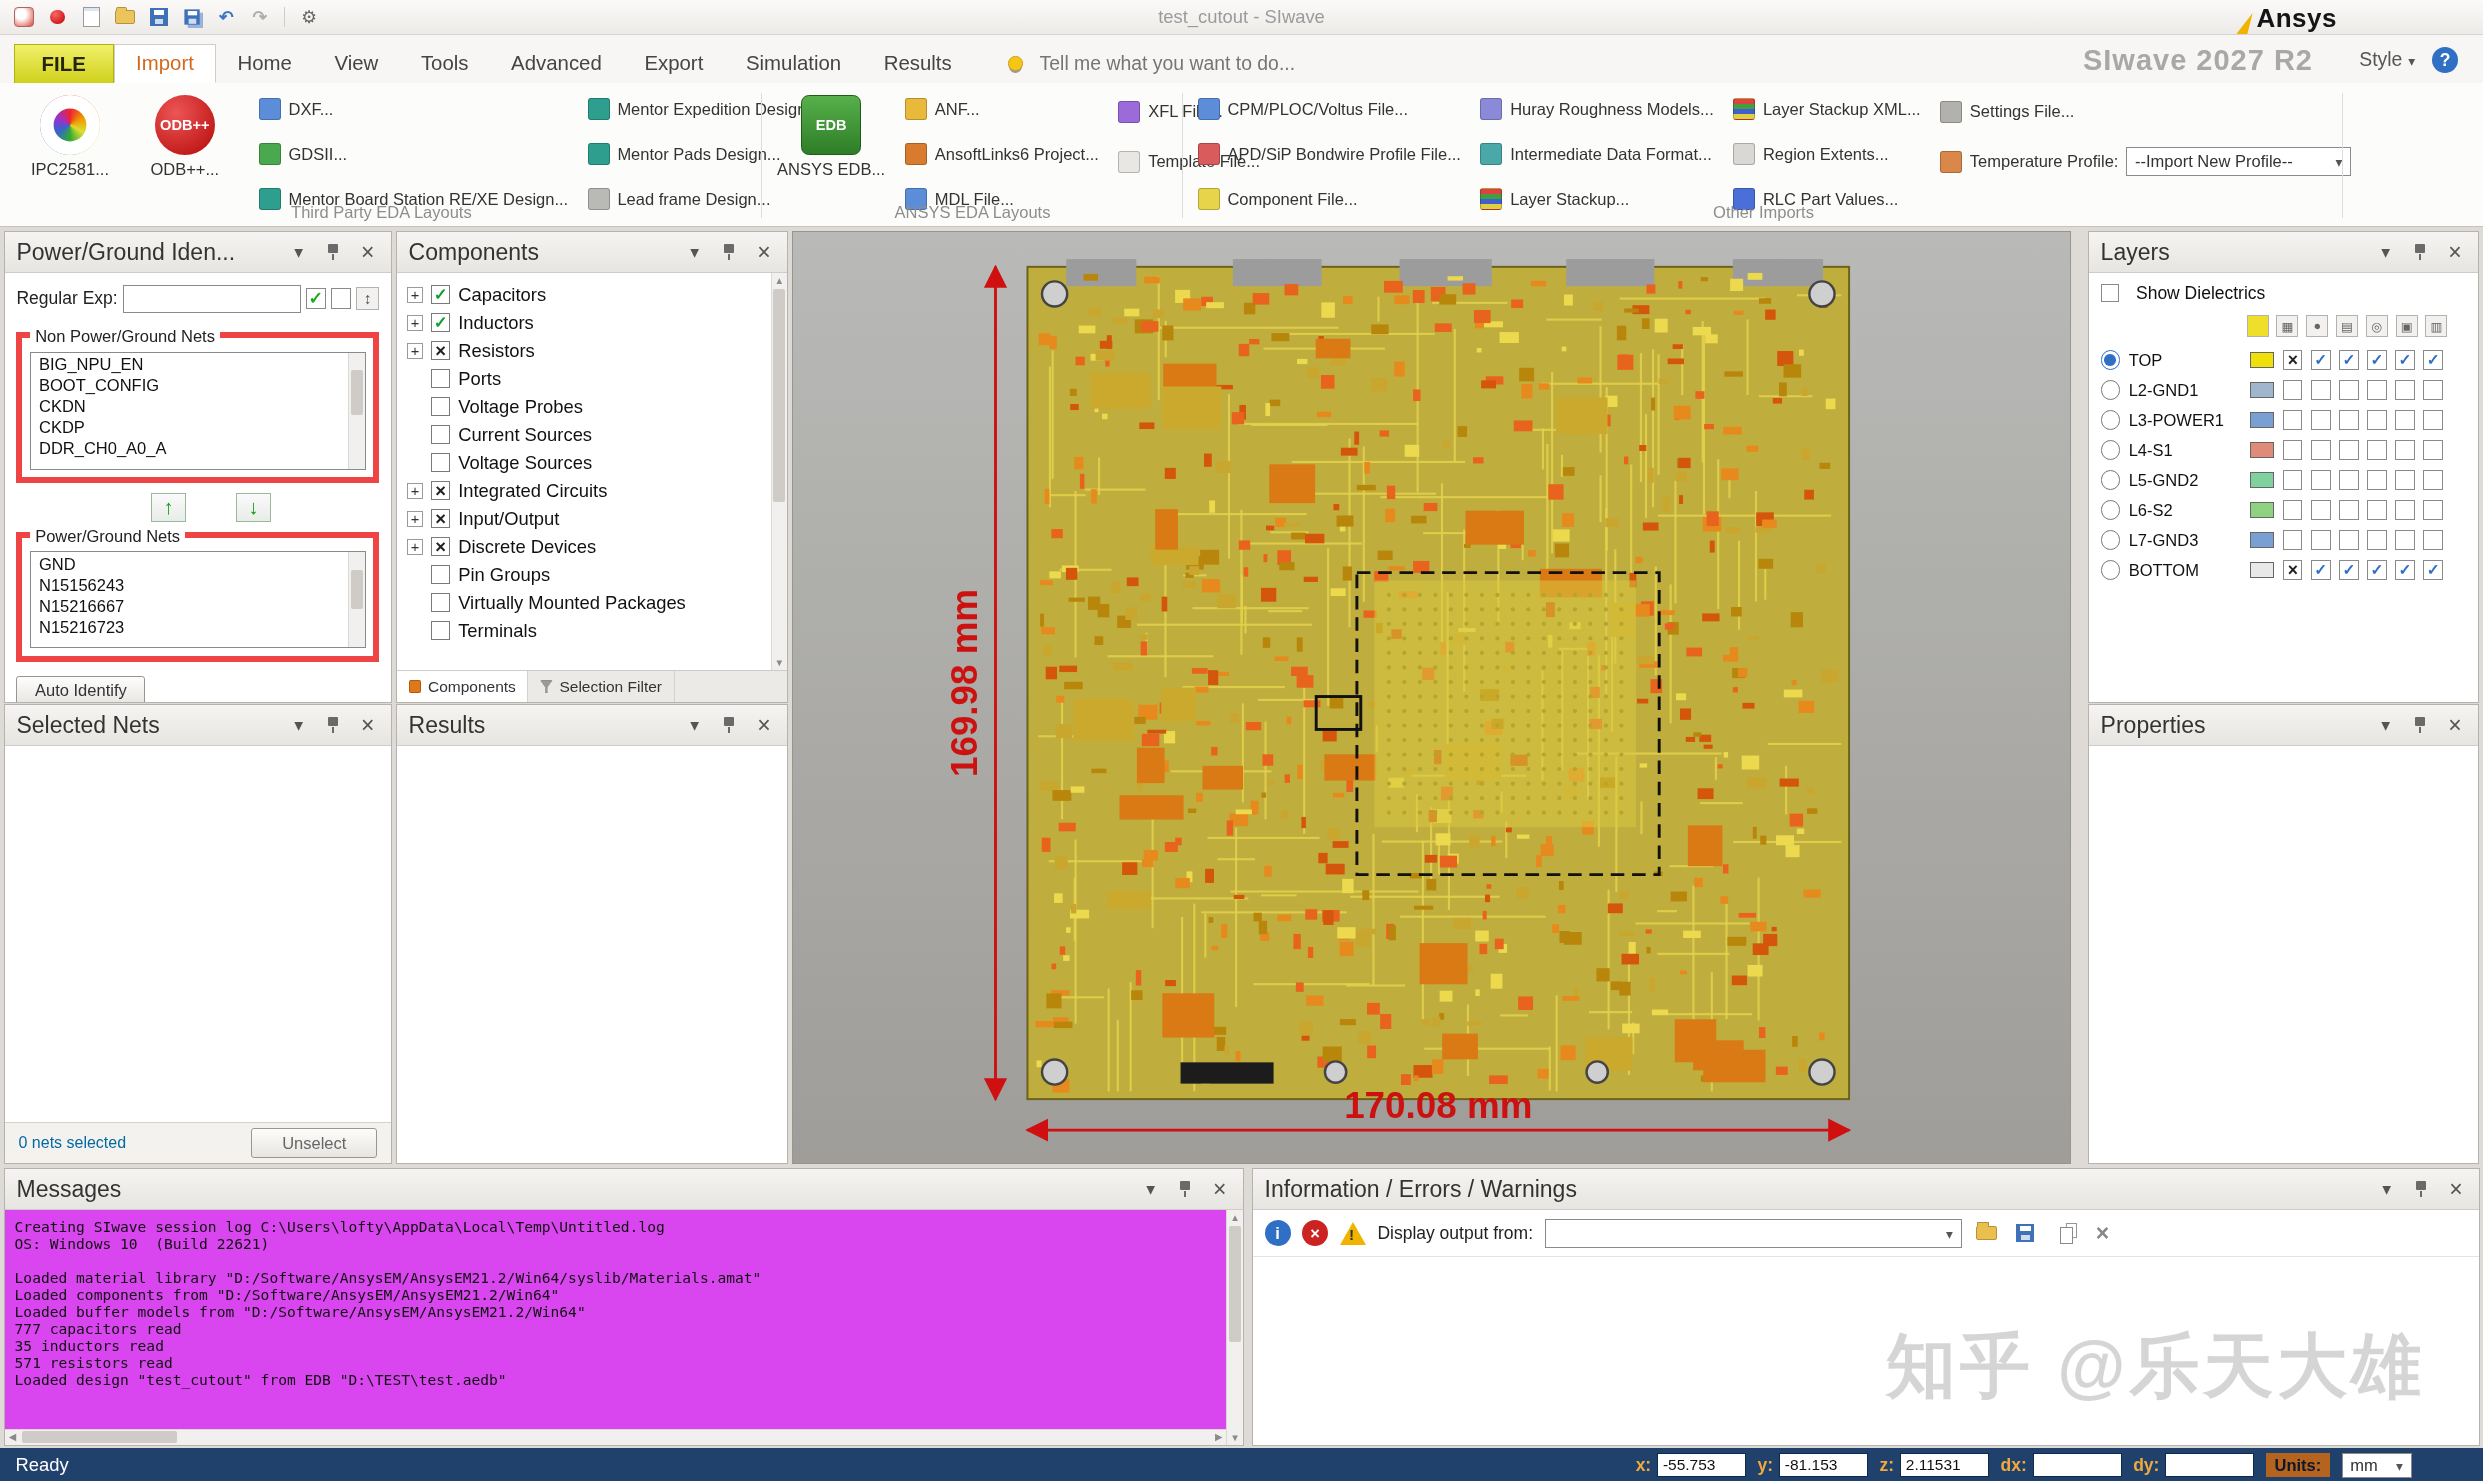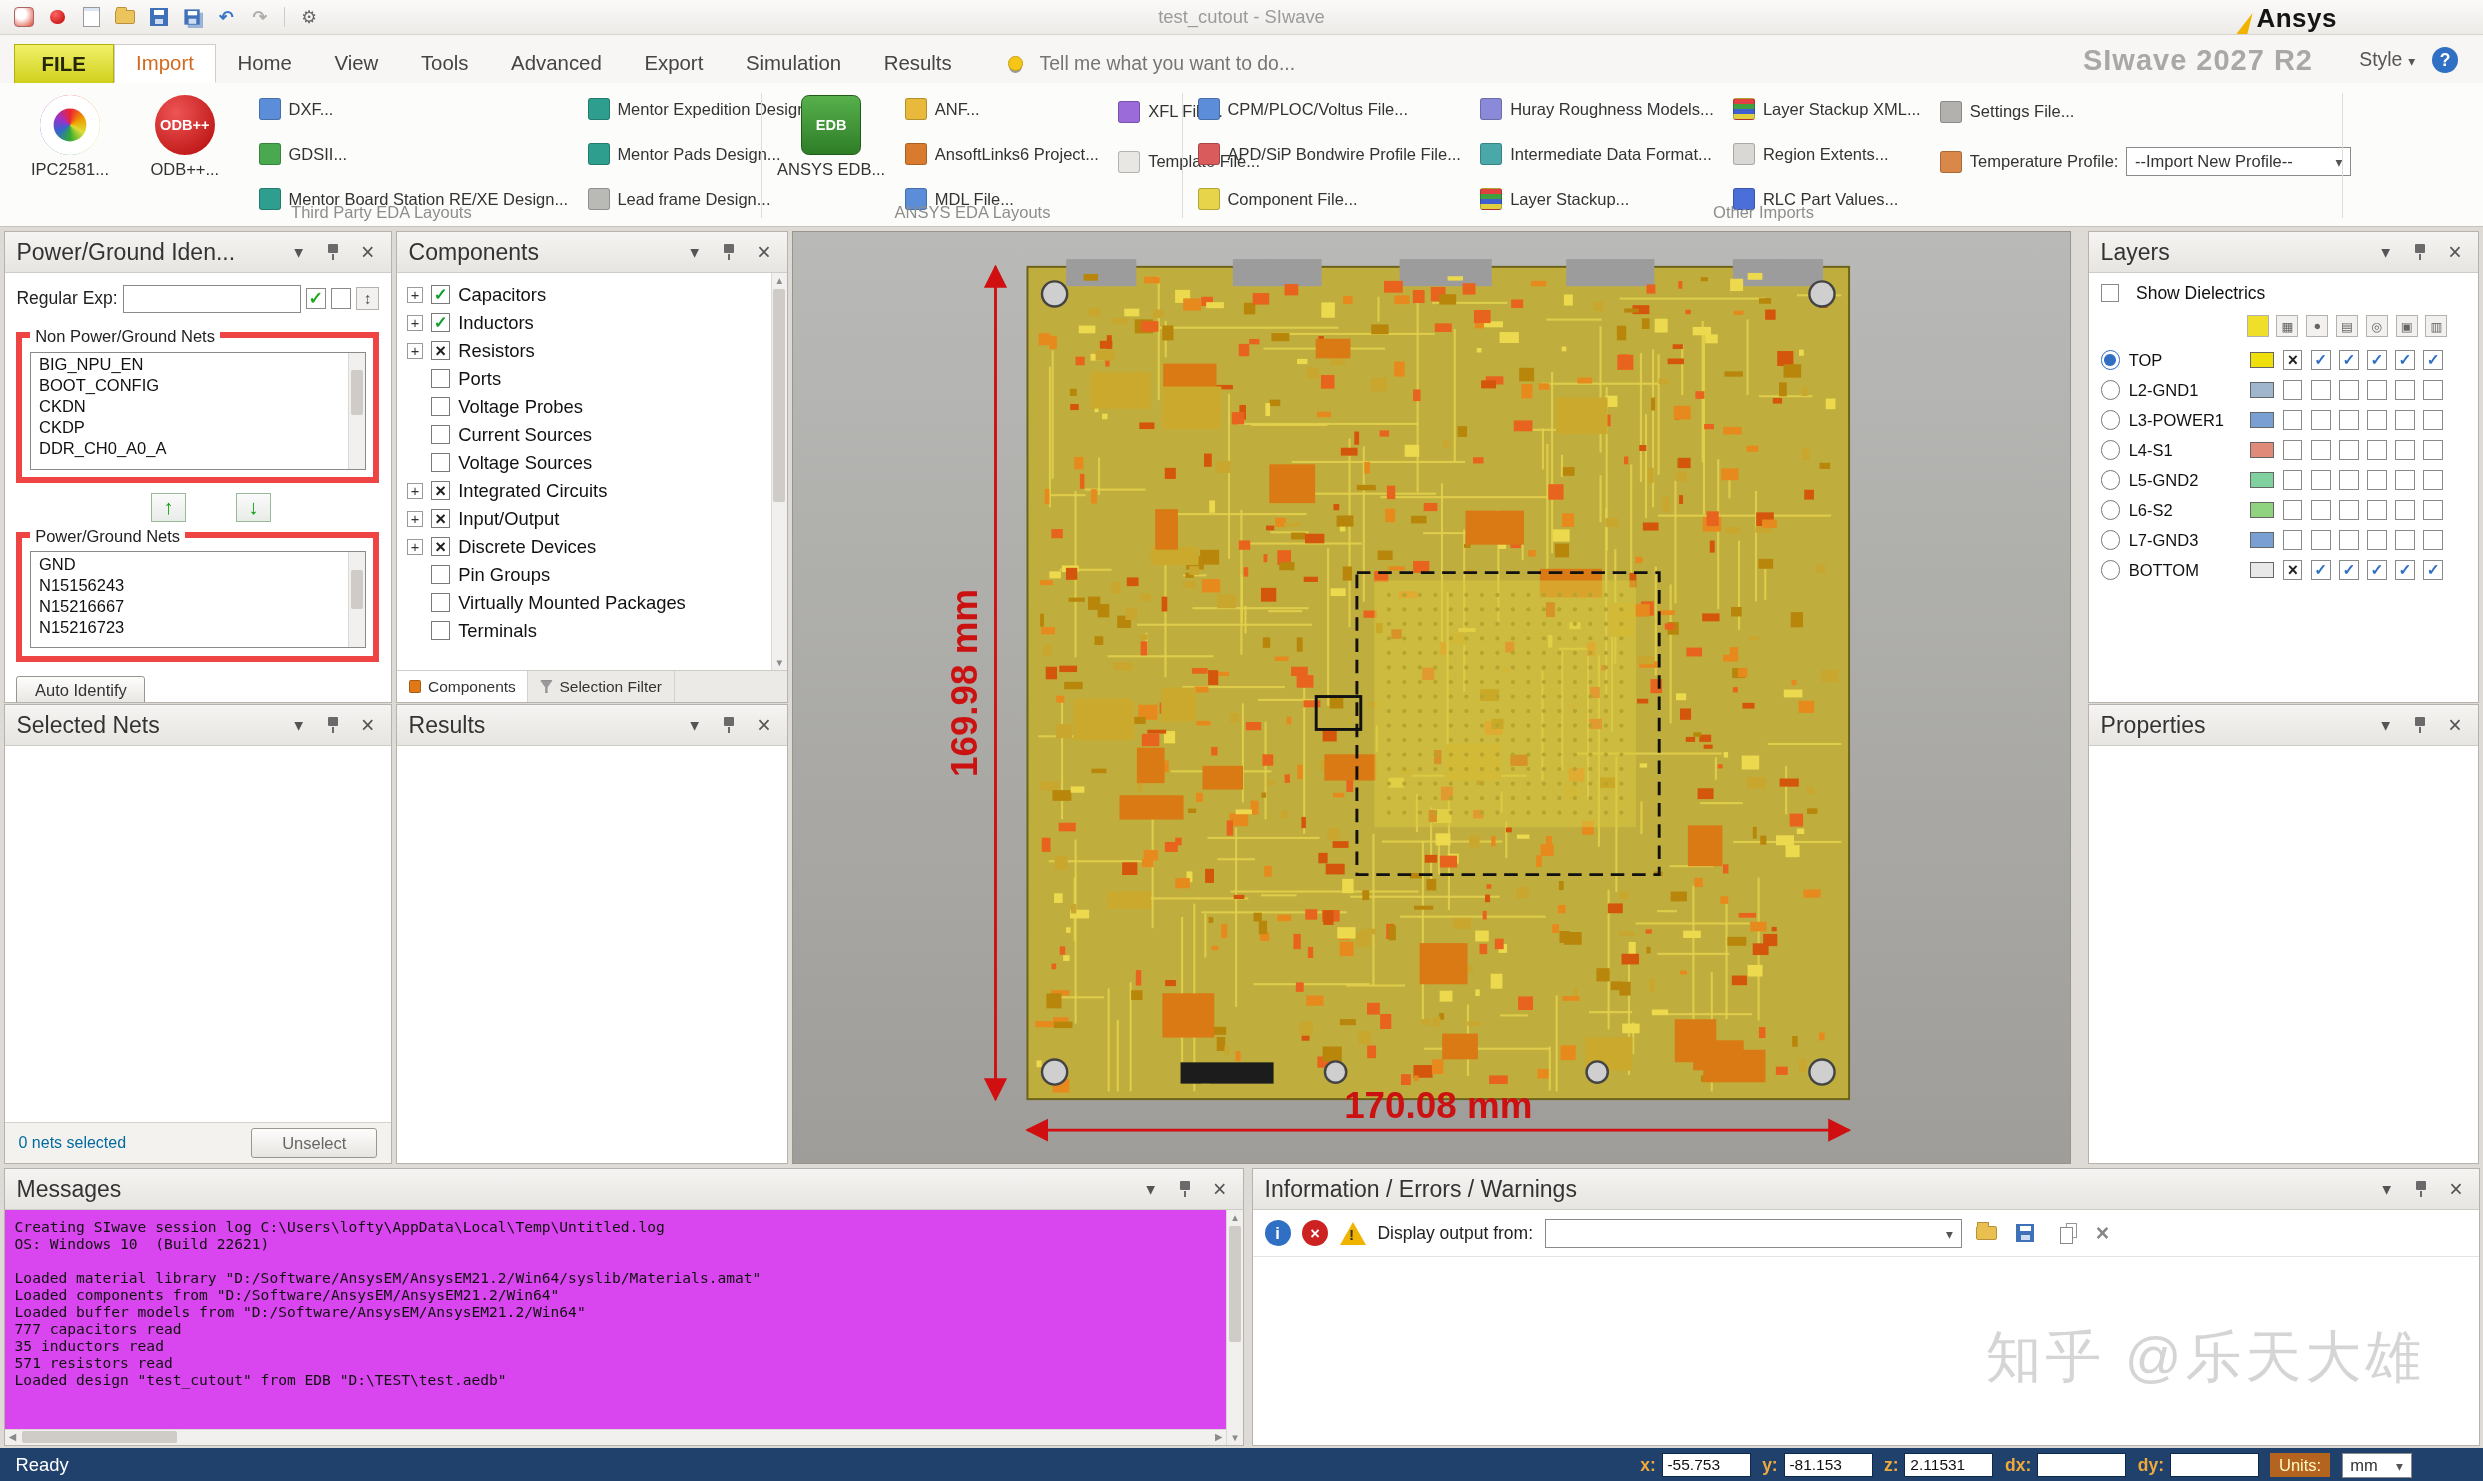--- a/index.html
+++ b/index.html
@@ -177,25 +177,25 @@
 .i-del::before{content:"×";color:#888;font-size:23px;font-weight:bold}
 .info-body{flex:1;background:#fff}
 
 
 .statusbar{position:absolute;left:0;top:1448px;width:2483px;height:34px;background:#20416b;display:flex;align-items:center;padding:0 15.5px}
 .sb-ready{color:#fff;font-size:18.4px}
 .sb-right{margin-left:auto;display:flex;align-items:center;gap:11.6px;margin-right:56px}
 .sb-field{display:flex;align-items:center;gap:5.8px}
 .sb-label{color:#f2a93c;font-size:17.5px;font-weight:bold}
 .sb-input{width:89px;height:24px;background:#fff;border:1px solid #0e2a4a;font-size:15.5px;padding:0 4.9px;color:#111}
-.units-chip{background:#b4641e;color:#fef9c3;font-size:16.5px;padding:2.9px 8.7px;font-weight:normal}
+.units-chip{background:#b4641e;color:#0f172a;font-size:16.5px;padding:2.9px 8.7px;font-weight:bold}
 .units-combo{width:70px;height:25px}
 
 
-.watermark{position:absolute;right:58px;top:1320px;font-size:56px;font-weight:normal;color:rgba(150,150,150,.40);letter-spacing:3.9px;z-index:60;pointer-events:none;white-space:nowrap}
+.watermark{position:absolute;right:58px;top:1320px;font-size:70px;font-weight:bold;color:rgba(150,150,150,.40);letter-spacing:3.9px;z-index:60;pointer-events:none;white-space:nowrap}
 </style>
 </head>
 <body>
 
 <div class="titlebar">
   <div class="qicons">
     <span class="qi">
         <span class="qi-app"></span>
       </span>
     <span class="qi">

